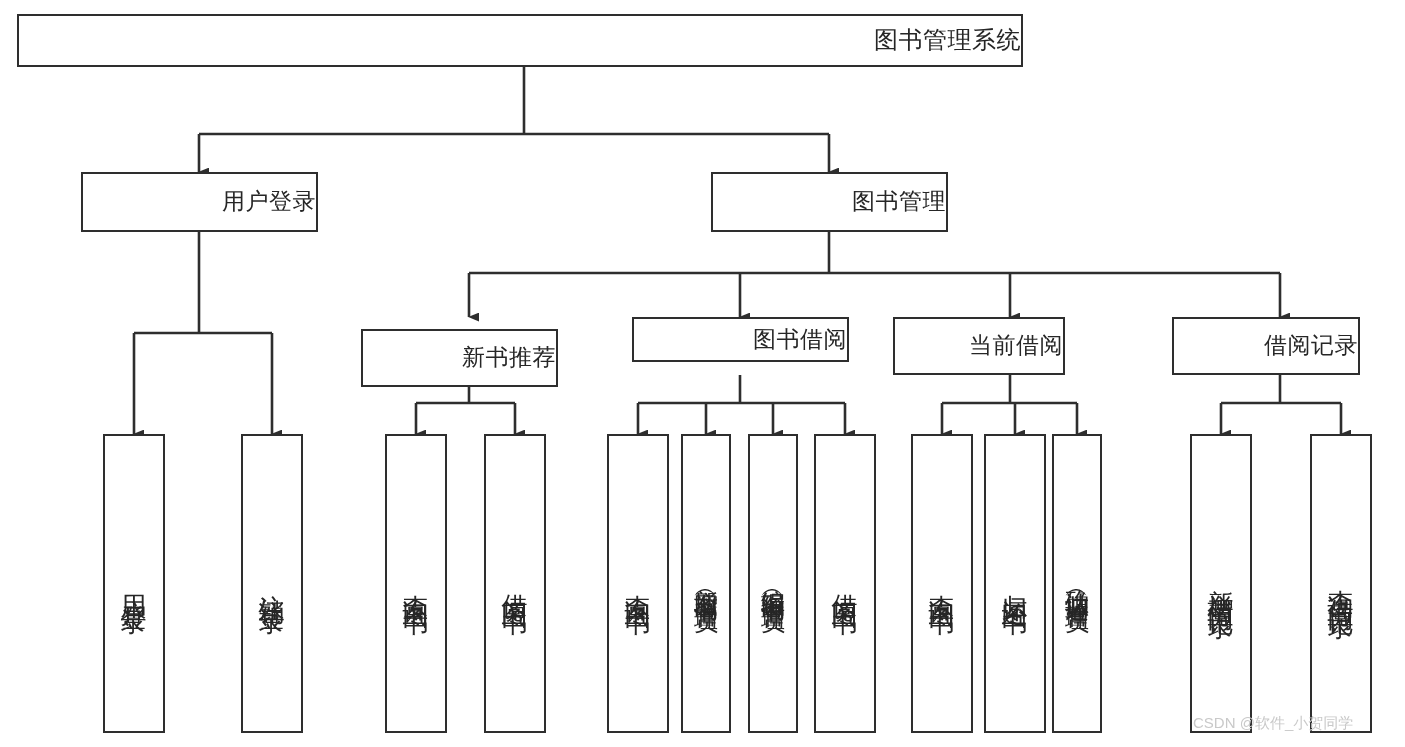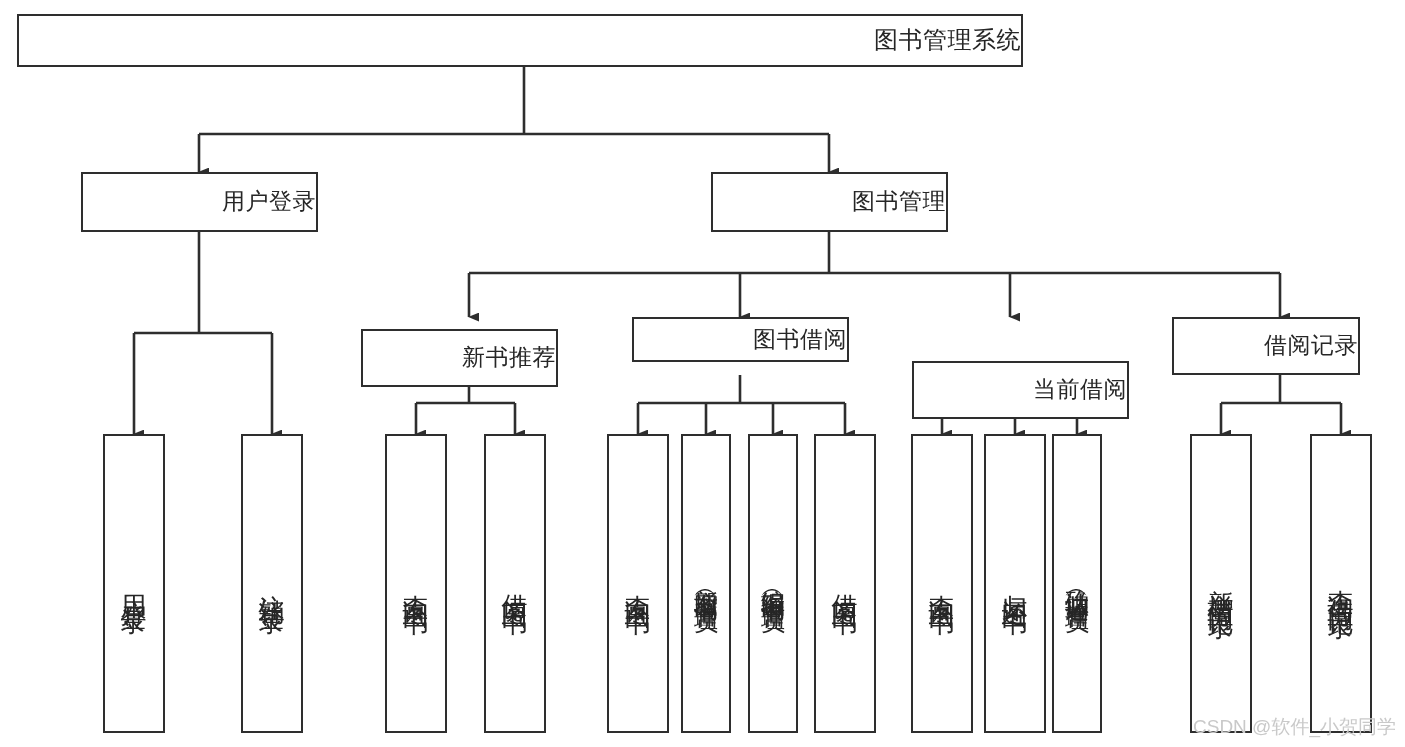--- a/index.html
+++ b/index.html
@@ -63,21 +63,21 @@
     white-space: nowrap;
     display: block;
   }
   .node.vert.narrow .label {
     font-size: 24px;
     letter-spacing: 3px;
   }
   .watermark {
     position: absolute;
     color: #c9c9c9;
-    font-size: 19px;
+    font-size: 15px;
     white-space: nowrap;
     user-select: none;
   }
 </style>
 </head>
 <body>
 
 <div id="canvas">
 
   <svg id="edges" viewBox="0 0 1405 747" xmlns="http://www.w3.org/2000/svg" aria-hidden="true">
@@ -132,21 +132,21 @@
       </div>
       <div class="node horiz" style="left: 711px; top: 172px; width: 237px; height: 60px;">
         <span class="label">图书管理</span>
       </div>
       <div class="node horiz" style="left: 361px; top: 317px; width: 197px; height: 58px; margin-top: 12px;">
         <span class="label">新书推荐</span>
       </div>
       <div class="node horiz" style="left: 632px; top: 317px; width: 217px; height: 45px;">
         <span class="label">图书借阅</span>
       </div>
-      <div class="node horiz" style="left: 912px; top: 317px; width: 217px; height: 58px; margin-top: 44px;">
+      <div class="node horiz" style="left: 893px; top: 317px; width: 172px; height: 58px;">
         <span class="label">当前借阅</span>
       </div>
       <div class="node horiz" style="left: 1172px; top: 317px; width: 188px; height: 58px;">
         <span class="label">借阅记录</span>
       </div>
       <div class="node vert" style="left: 103px; top: 434px; width: 62px; height: 299px;">
         <span class="label">用户登录</span>
       </div>
       <div class="node vert" style="left: 241px; top: 434px; width: 62px; height: 299px;">
         <span class="label">注销登录</span>

